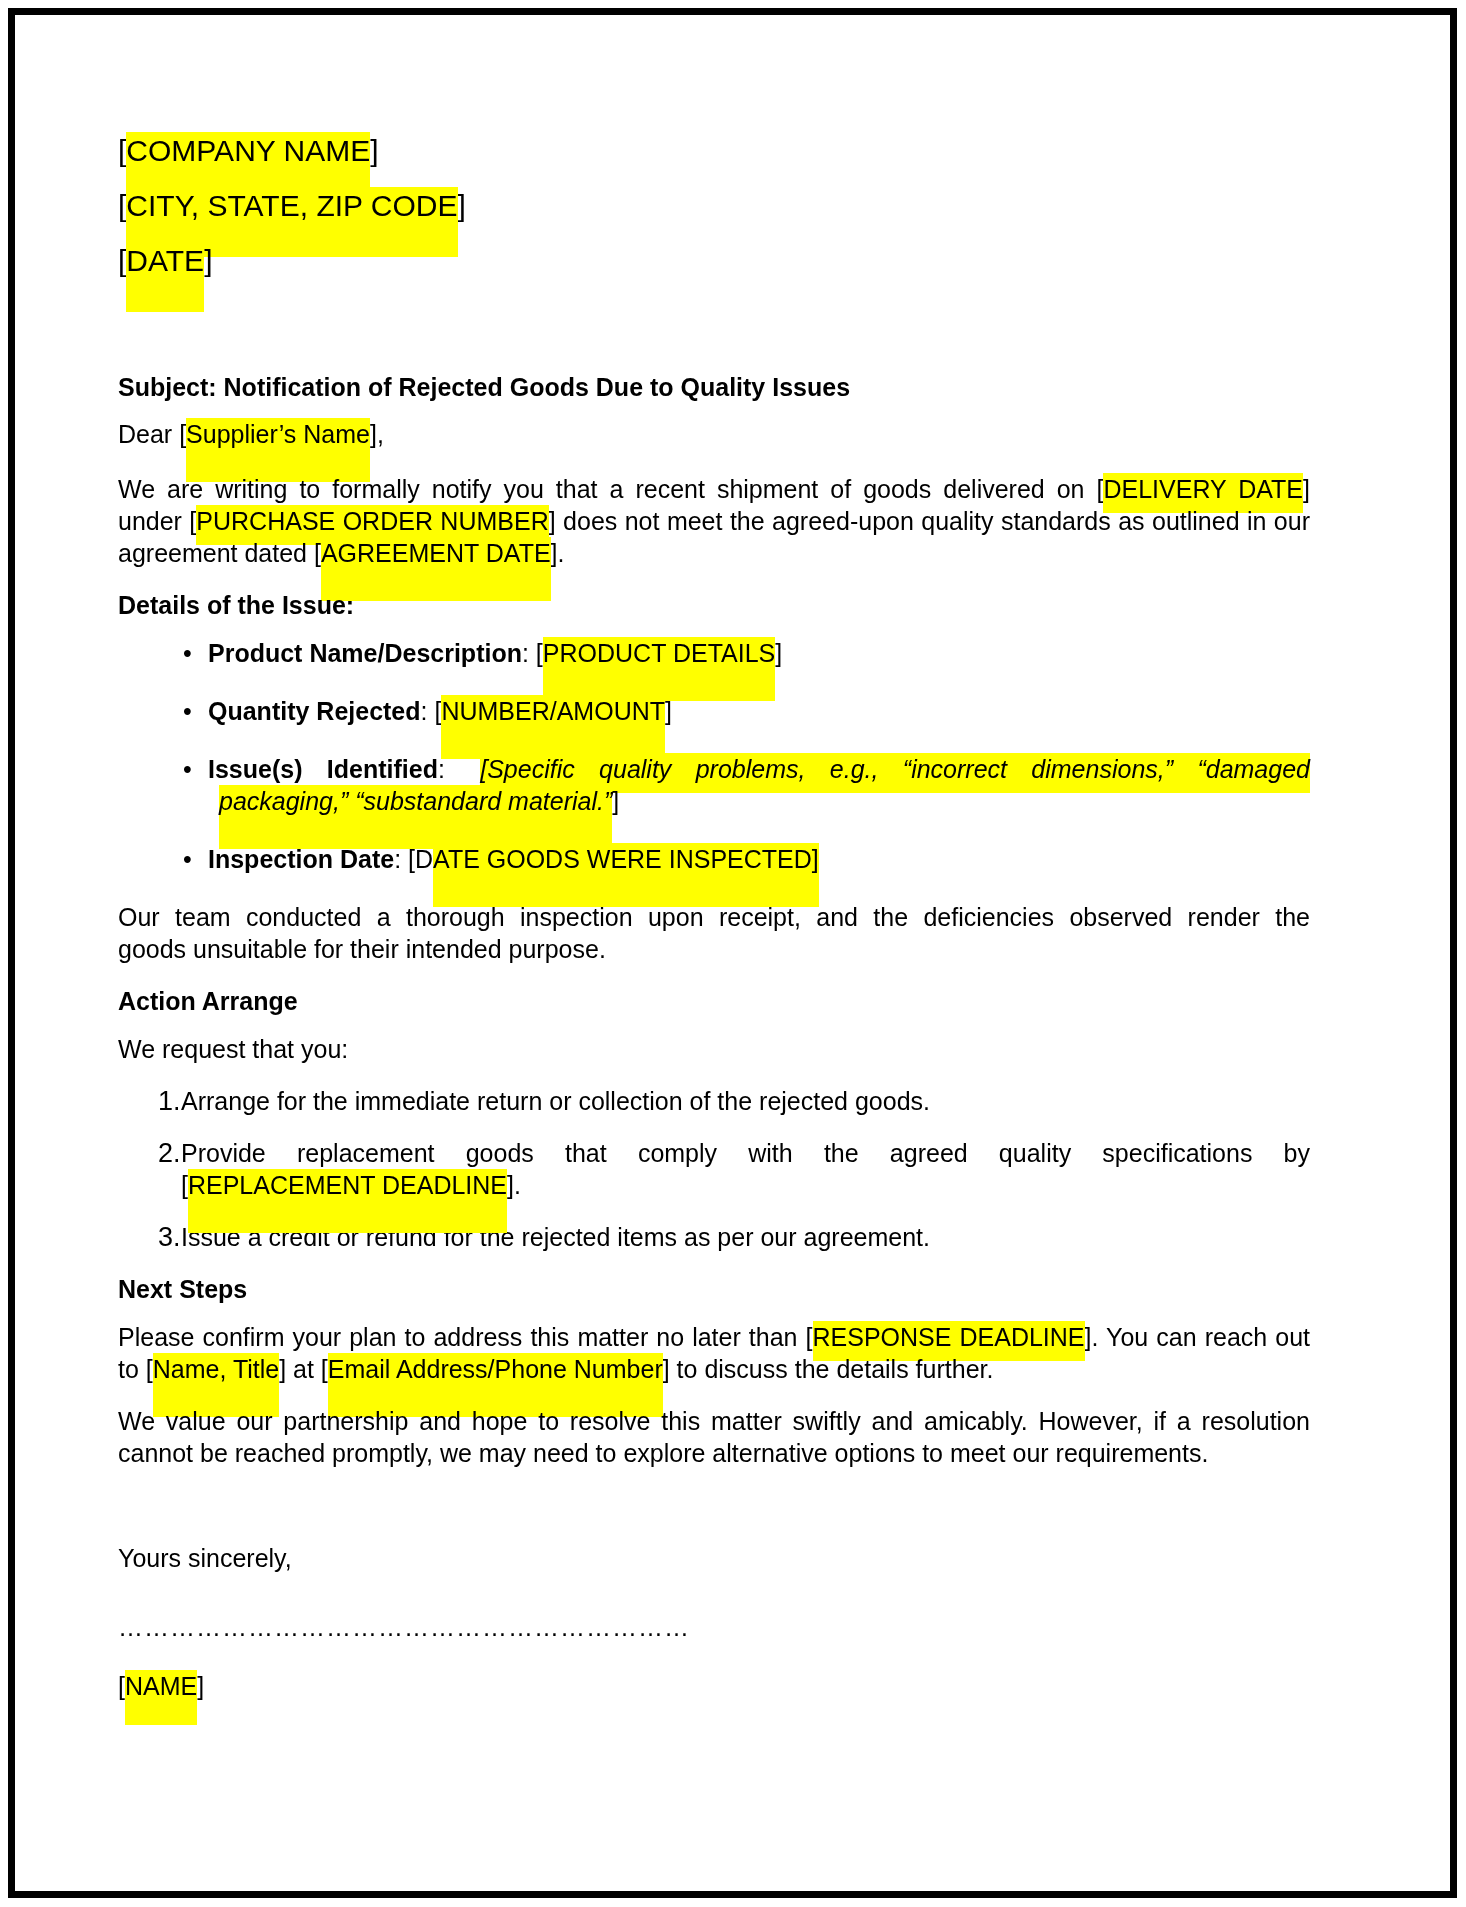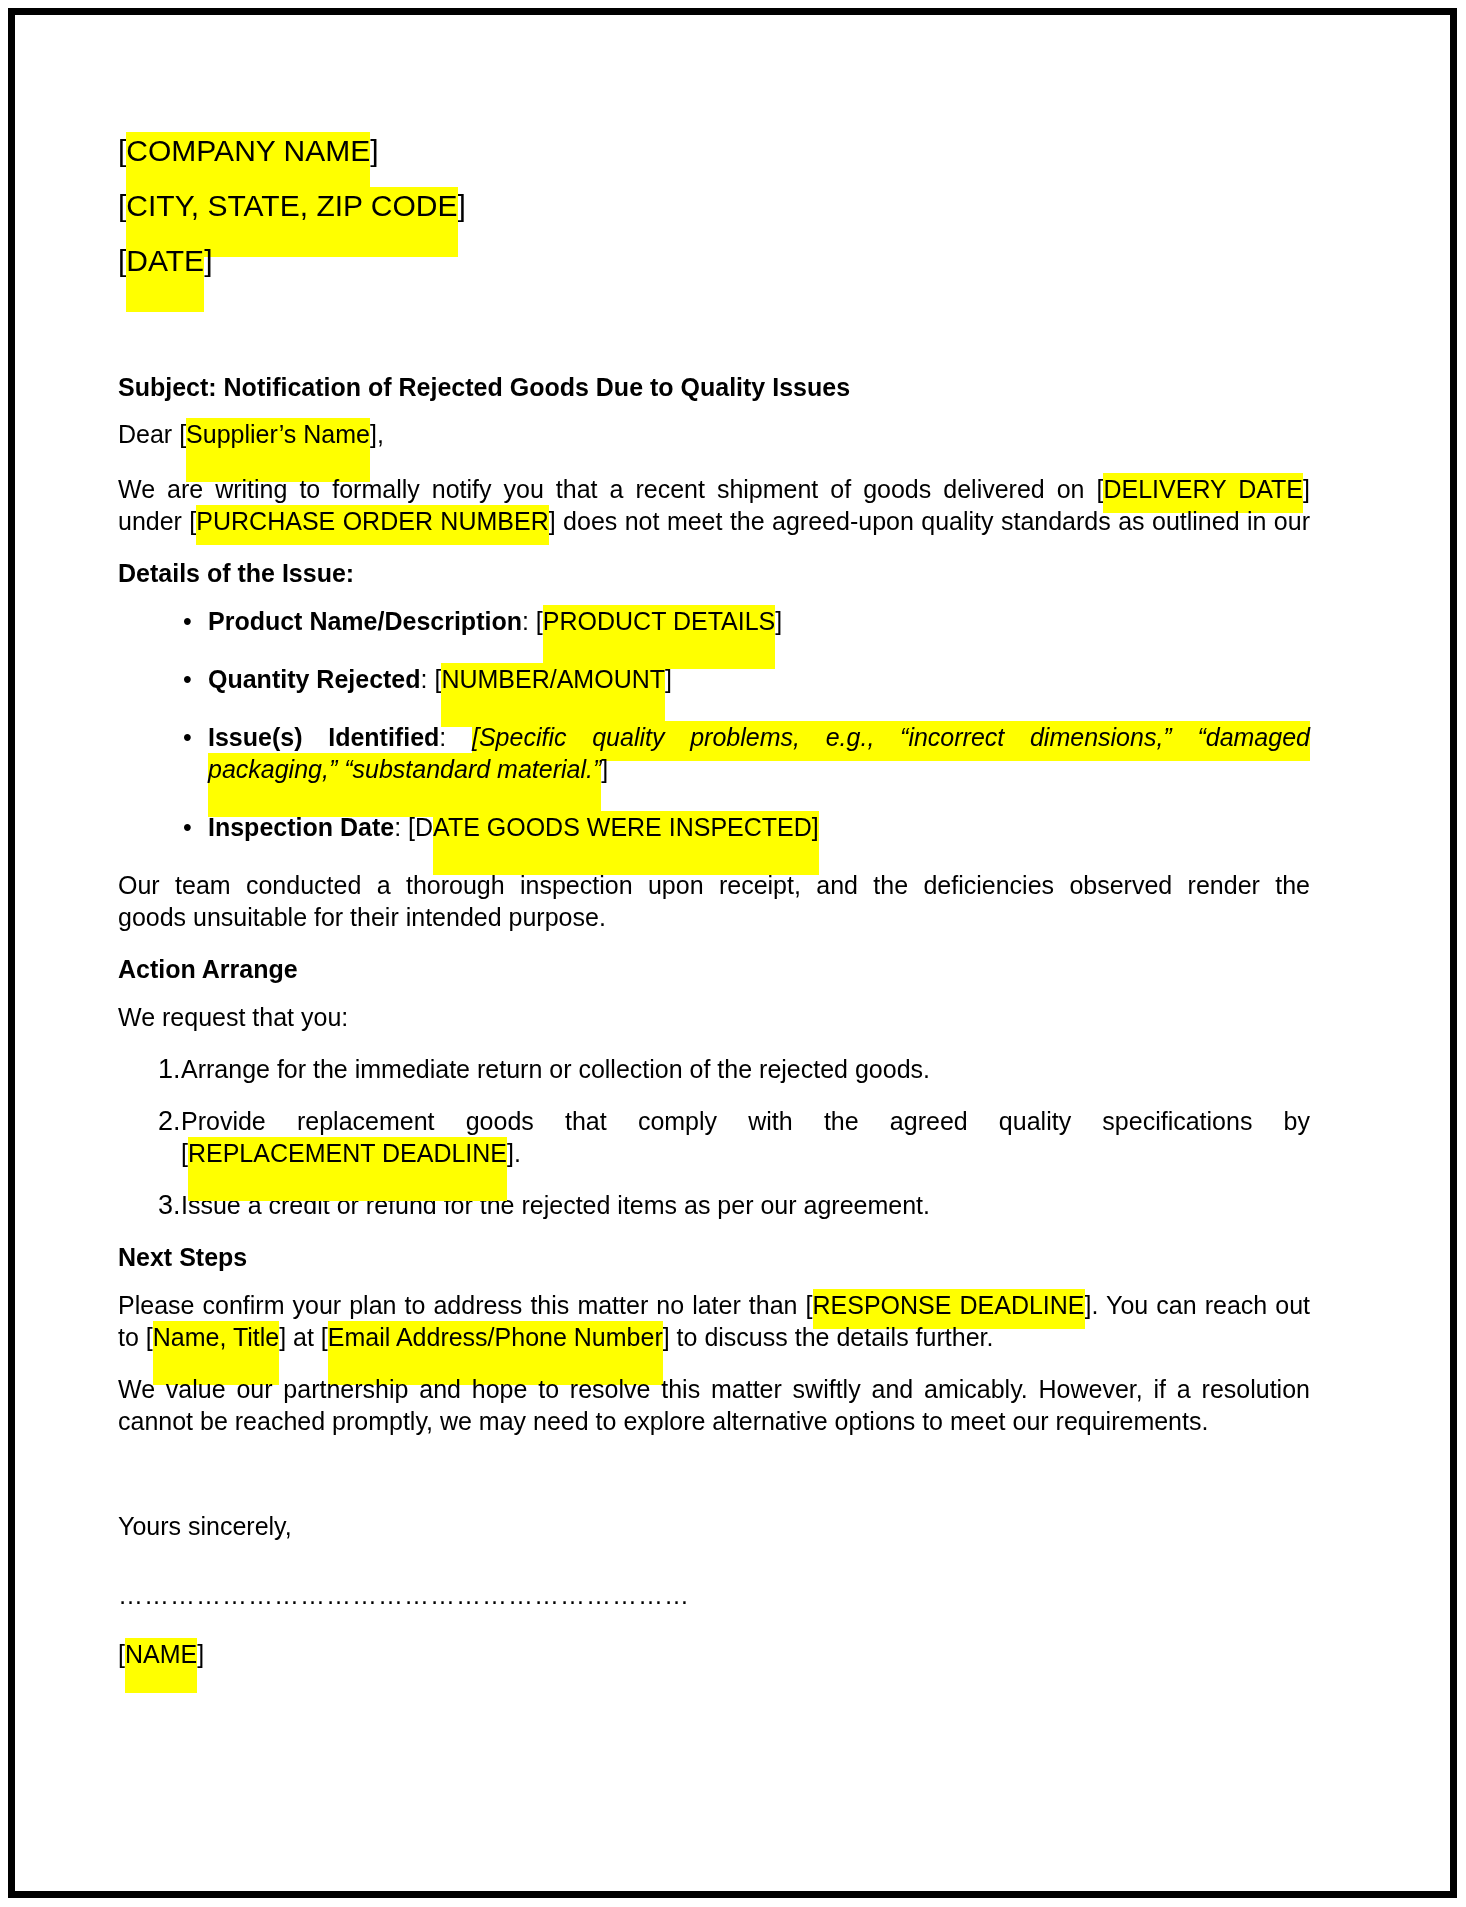--- a/index.html
+++ b/index.html
@@ -7,21 +7,21 @@
     width:1466px;height:1907px;position:relative;
     font-family:"Liberation Sans","DejaVu Sans",sans-serif;
     font-size:25px;line-height:32px;color:#000;
     -webkit-font-smoothing:antialiased;
   }
   .frame{position:absolute;left:8px;top:8px;right:9px;bottom:9px;border:7px solid #000;}
   .content{position:absolute;left:118px;top:136px;width:1192px;}
 
   p,div{margin:0;}
   .b{font-weight:700;}
-  .it{font-style:italic;}
+  .it{font-style:italic;margin-left:11px;}
 
   
   .hl{background:#FFFF00;padding:2px 0 10px;position:relative;}
   .hl.tail::after{
     content:"";position:absolute;left:0;top:100%;width:100%;height:24px;
     background:#FFFF00;
   }
   .hl.tail-sm::after{height:15px;}
 
   
@@ -66,20 +66,21 @@
 
   <p class="addr"><span>[</span><span class="hl tail">DATE</span><span>]</span></p>
 
   <p class="subject">Subject: Notification of Rejected Goods Due to Quality Issues</p>
 
   <p class="salutation"><span>Dear [</span><span class="hl tail">Supplier’s Name</span><span>],</span></p>
 
   <div class="para">
     <div class="jline"><span>We are writing to formally notify you that a recent shipment of goods delivered on [</span><span class="hl">DELIVERY DATE</span><span>]</span></div>
     <div class="jline"><span>under [</span><span class="hl">PURCHASE ORDER NUMBER</span><span>] does not meet the agreed-upon quality standards as outlined in our</span></div>
+    <div class="line"><span>agreement dated [</span><span class="hl tail">AGREEMENT DATE</span><span>].</span></div>
   </div>
 
   <p class="heading">Details of the Issue:</p>
 
   <div class="ul">
     <div class="ul-item">
       <span class="marker">•</span>
       <div class="li-text"><span class="b">Product Name/Description</span><span>: [</span><span class="hl tail">PRODUCT DETAILS</span><span>]</span></div>
     </div>
     <div class="ul-item">

